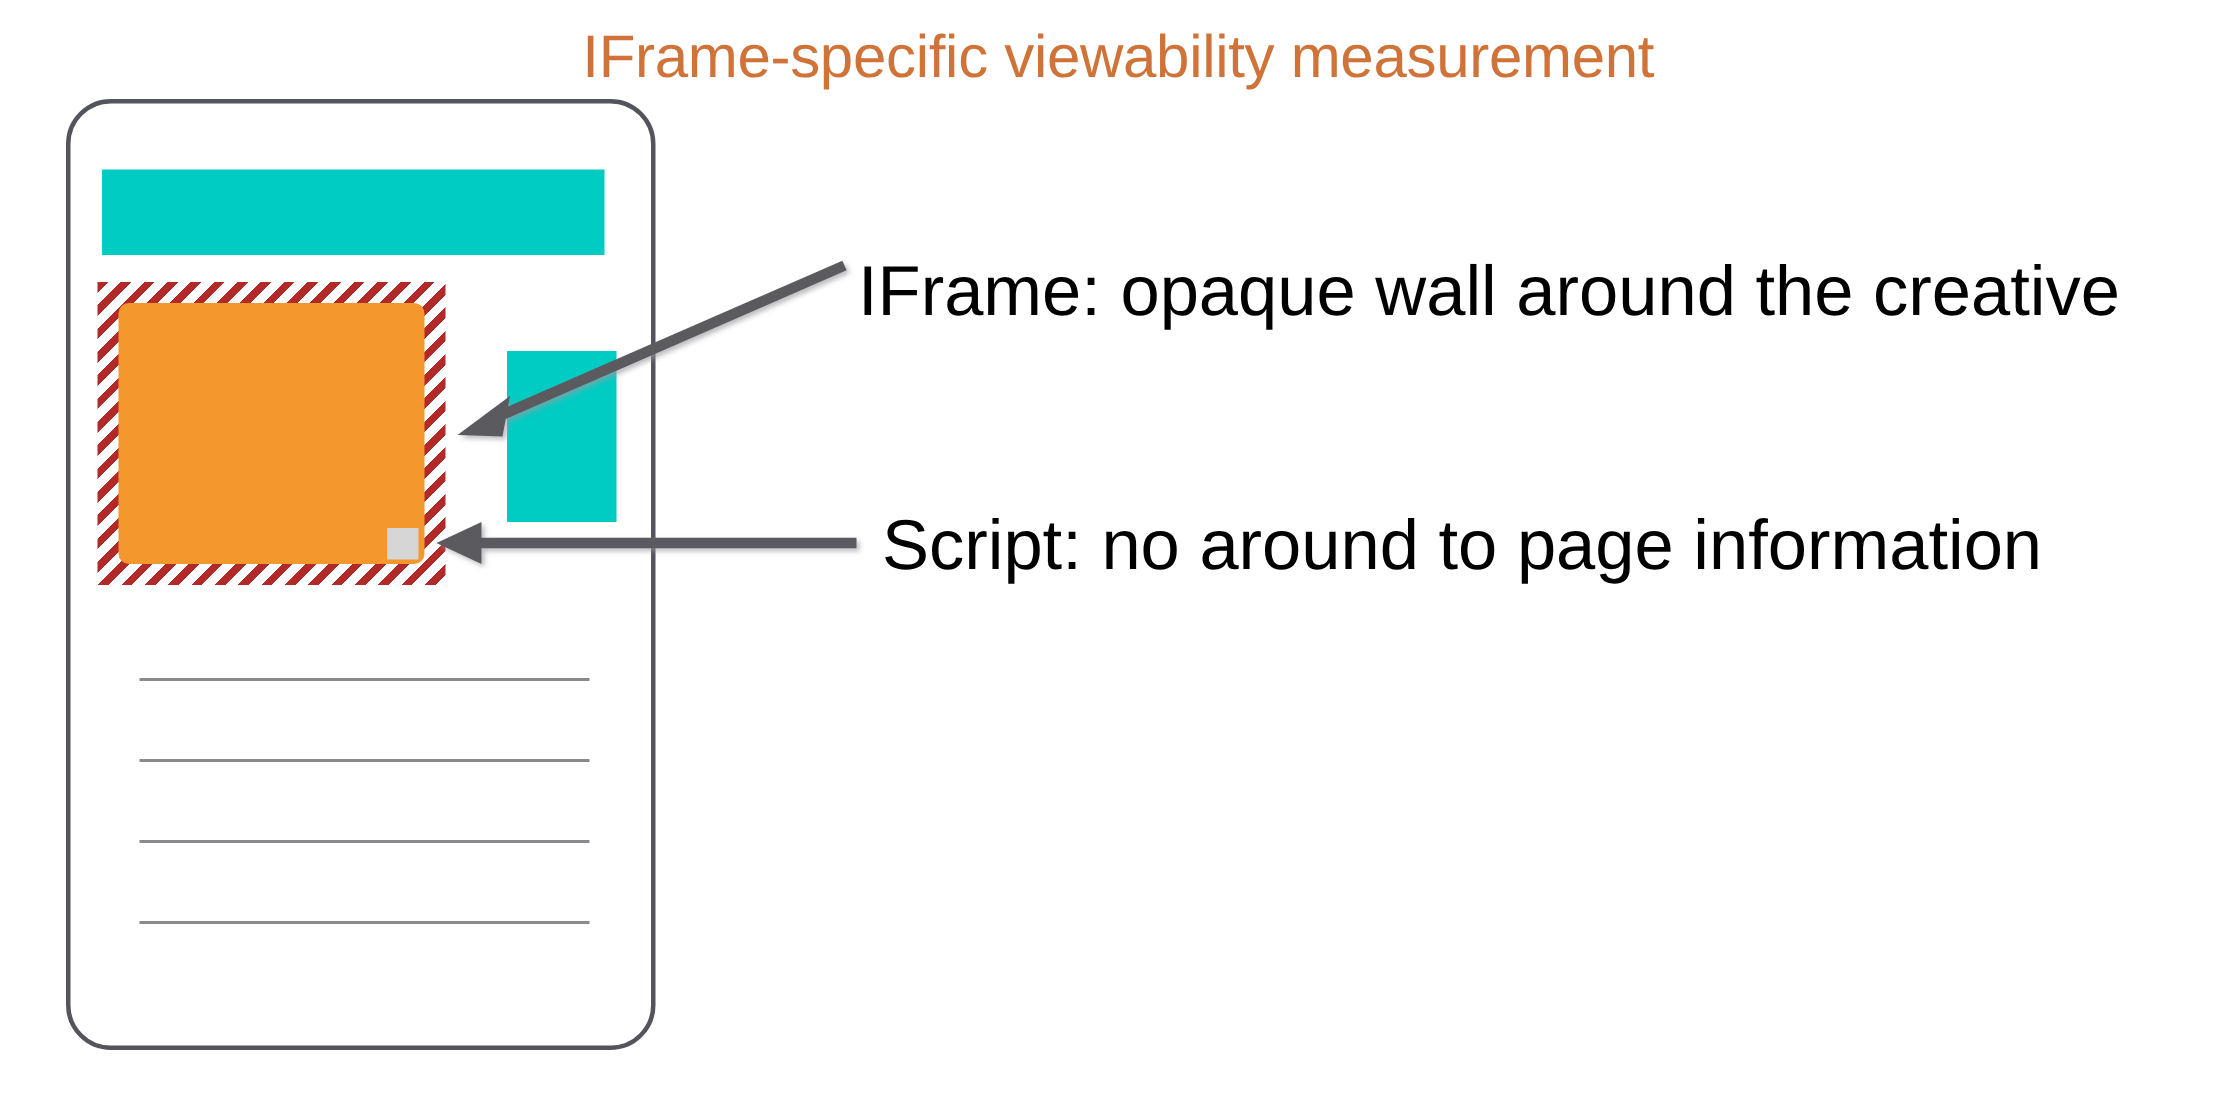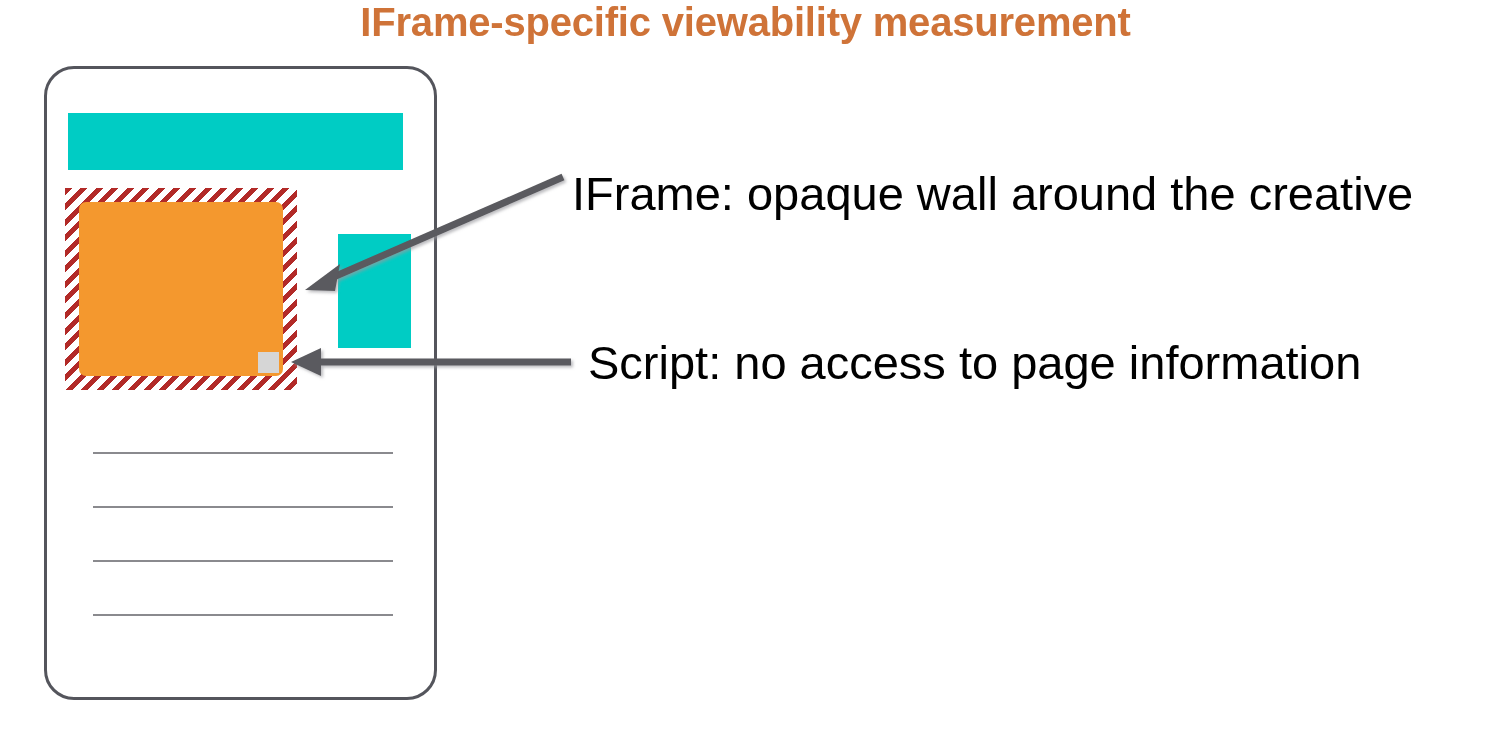--- a/index.html
+++ b/index.html
@@ -13,25 +13,25 @@
     height: 736px;
     background: #ffffff;
     overflow: hidden;
     font-family: "Liberation Sans", sans-serif;
   }
 
   
   #slide-title {
     position: absolute;
     left: 0;
-    top: 0;
+    top: 16px;
     width: 1491px;
     text-align: center;
     font-size: 40px;
-    font-weight: 700;
+    font-weight: 400;
     letter-spacing: -0.2px;
     color: #cf7338;
     white-space: nowrap;
   }
 
   
   #phone-frame {
     position: absolute;
     left: 44px;
     top: 66px;
@@ -178,15 +178,15 @@
       </filter>
     </defs>
     <g filter="url(#sh2)">
       <path d="M 286 17 L 30 17" stroke="#5a5a5e" stroke-width="7" fill="none" stroke-linecap="butt"></path>
       <path d="M 6 17 L 36 3 L 36 31 Z" fill="#5a5a5e"></path>
     </g>
   </svg>
 
   <div id="label-iframe" class="callout-label">IFrame: opaque wall around the creative</div>
 
-  <div id="label-script" class="callout-label">Script: no access to page information</div>
+  <div id="label-script" class="callout-label">Script: no around to page information</div>
 
 </div>
 
 </body></html>

